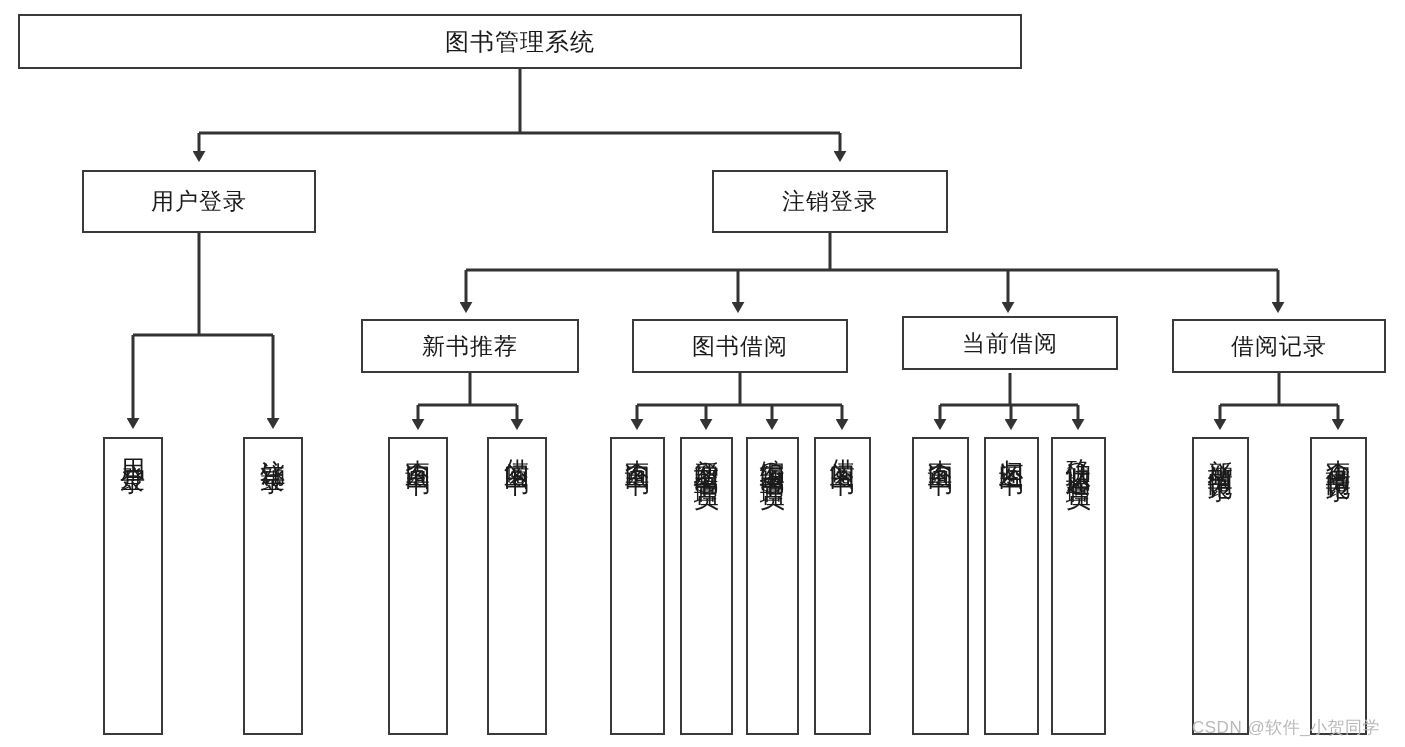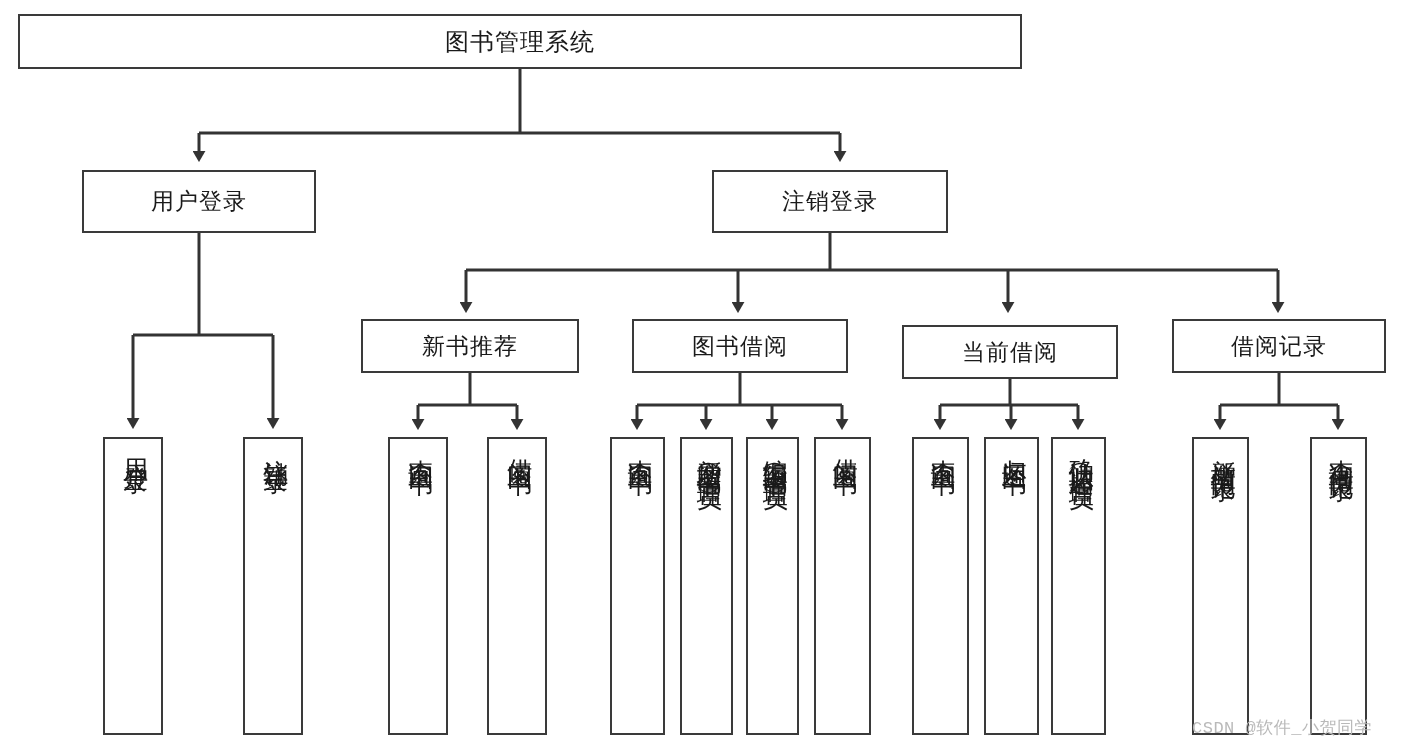--- a/index.html
+++ b/index.html
@@ -9,21 +9,20 @@
   }
   body {
     font-family: "Liberation Sans", "DejaVu Sans", sans-serif;
   }
   #canvas {
     position: relative;
     width: 1405px;
     height: 747px;
     background: #ffffff;
     overflow: hidden;
-    font-family: Liberation Mono, monospace;
   }
   #wires {
     position: absolute;
     left: 0;
     top: 0;
     width: 1405px;
     height: 747px;
   }
   .node {
     position: absolute;
@@ -131,21 +130,21 @@
     </g>
   </svg>
 
   <div class="node root horiz" style="left: 18px; top: 14px; width: 1004px; height: 55px; border-color: rgb(58, 58, 58); background: rgb(255, 255, 255); color: rgb(26, 26, 26);">图书管理系统</div>
 
   <div class="node horiz" style="left: 82px; top: 170px; width: 234px; height: 63px; border-color: rgb(58, 58, 58); background: rgb(255, 255, 255); color: rgb(26, 26, 26);">用户登录</div>
   <div class="node horiz" style="left: 712px; top: 170px; width: 236px; height: 63px; border-color: rgb(58, 58, 58); background: rgb(255, 255, 255); color: rgb(26, 26, 26);">注销登录</div>
 
   <div class="node horiz" style="left: 632px; top: 319px; width: 216px; height: 54px; border-color: rgb(58, 58, 58); background: rgb(255, 255, 255); color: rgb(26, 26, 26);">图书借阅</div>
   <div class="node horiz" style="left: 361px; top: 319px; width: 218px; height: 54px; border-color: rgb(58, 58, 58); background: rgb(255, 255, 255); color: rgb(26, 26, 26);">新书推荐</div>
-  <div class="node horiz" style="left: 902px; top: 325px; width: 216px; height: 54px; border-color: rgb(58, 58, 58); background: rgb(255, 255, 255); color: rgb(26, 26, 26);">当前借阅</div>
+  <div class="node horiz" style="left: 902px; top: 316px; width: 216px; height: 54px; border-color: rgb(58, 58, 58); background: rgb(255, 255, 255); color: rgb(26, 26, 26);">当前借阅</div>
   <div class="node horiz" style="left: 1172px; top: 319px; width: 214px; height: 54px; border-color: rgb(58, 58, 58); background: rgb(255, 255, 255); color: rgb(26, 26, 26); text-align: center;">借阅记录</div>
 
   <div class="node leaf" style="left: 103px; top: 437px; width: 60px; height: 298px; border-color: rgb(58, 58, 58); background: rgb(255, 255, 255); color: rgb(26, 26, 26);">
     <span class="vtext">用户登录</span>
   </div>
   <div class="node leaf" style="left: 243px; top: 437px; width: 60px; height: 298px; border-color: rgb(58, 58, 58); background: rgb(255, 255, 255); color: rgb(26, 26, 26);">
     <span class="vtext">注销登录</span>
   </div>
   <div class="node leaf" style="left: 388px; top: 437px; width: 60px; height: 298px; border-color: rgb(58, 58, 58); background: rgb(255, 255, 255); color: rgb(26, 26, 26);">
     <span class="vtext">查询图书</span>

